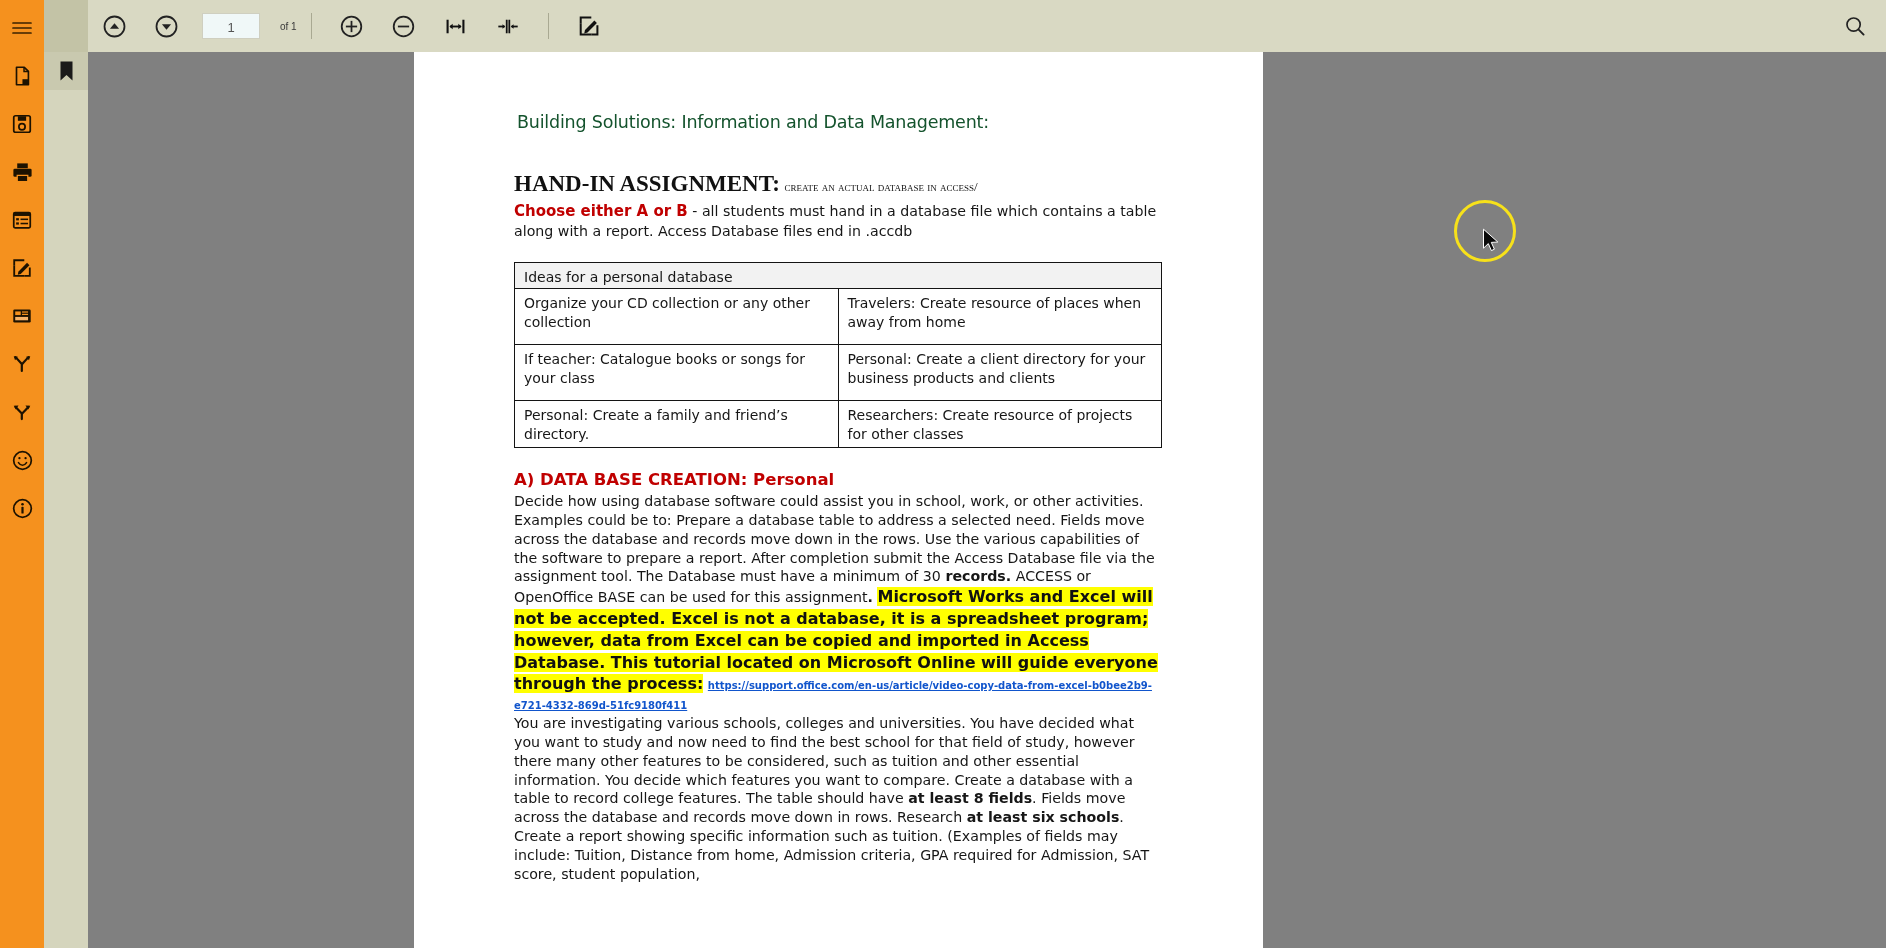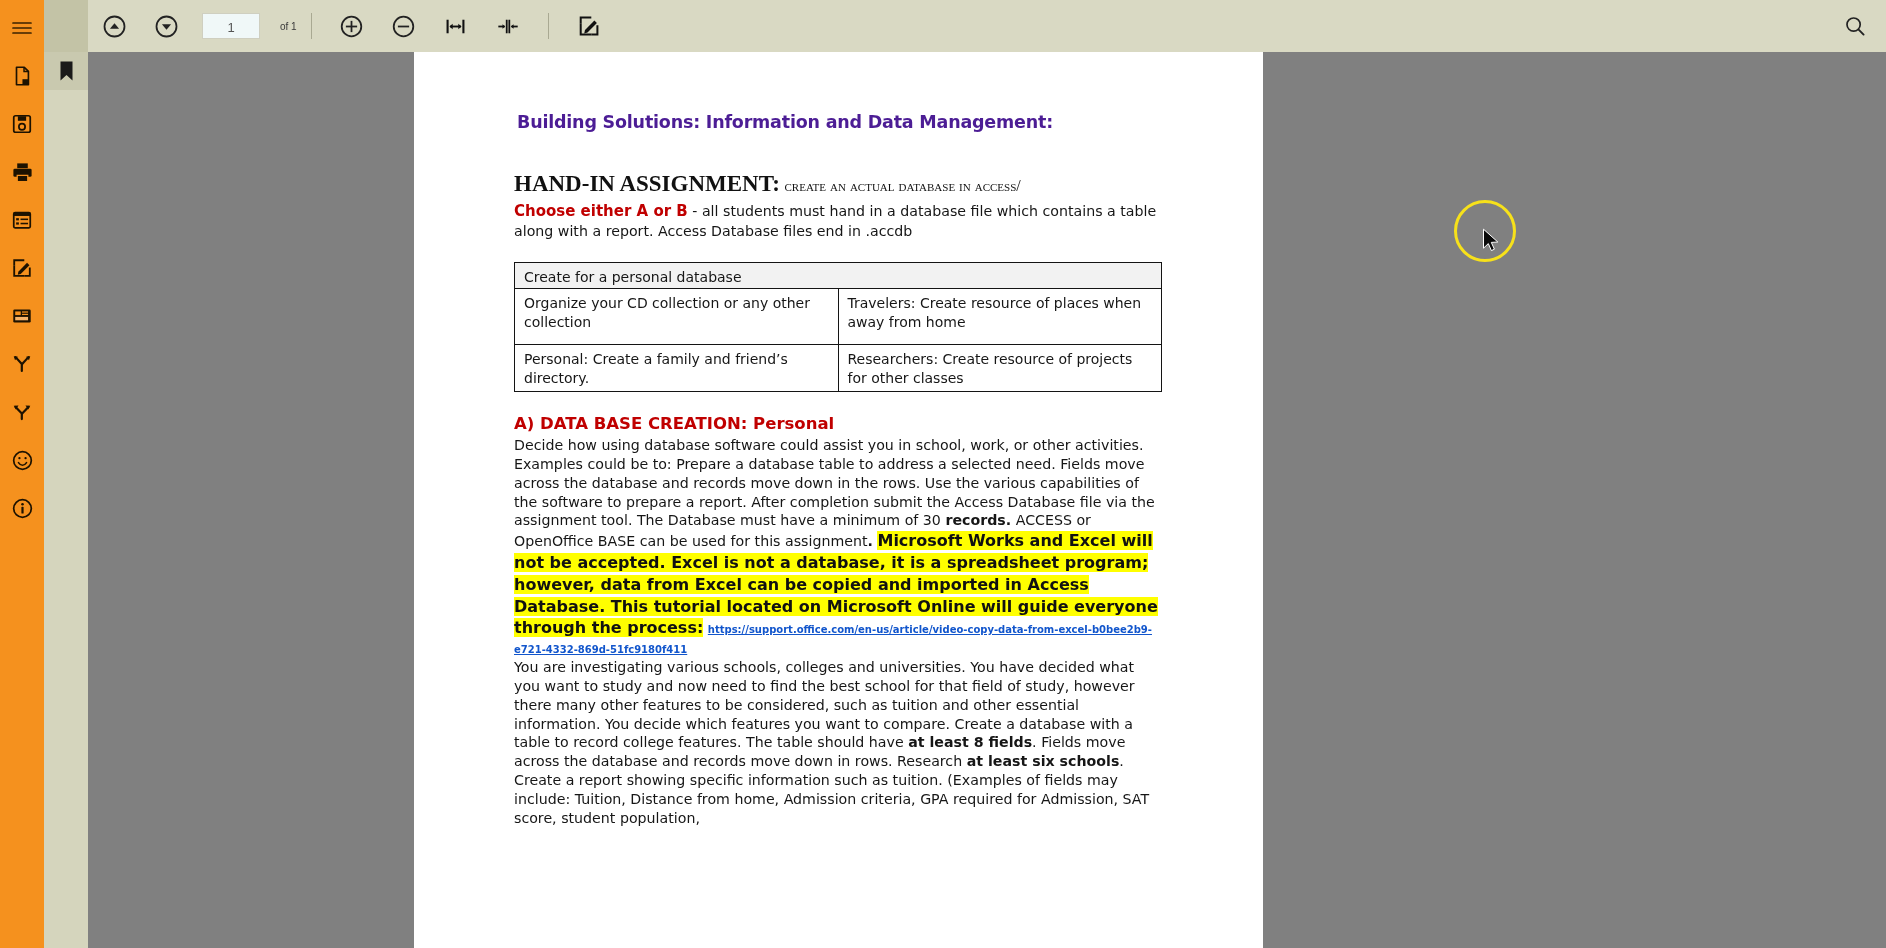--- a/index.html
+++ b/index.html
@@ -105,40 +105,40 @@
     background: #ffffff;
   }
   #page-inner {
     padding: 52px 102px 0 100px;
     color: #141414;
   }
 
   
   .doc-title {
     font-family: "DejaVu Sans", sans-serif;
-    font-weight: bold;
+    font-weight: normal;
     font-size: 17.5px;
     letter-spacing: -0.2px;
     margin: 8px 0 0 3px;
-    color: #4c1d95;
+    color: #14532d;
   }
   .hand-in-line {
     margin: 38px 0 0 0;
     line-height: 1.25;
   }
   .hand-in-strong {
     font-family: "Liberation Serif", serif;
     font-weight: bold;
     font-size: 23px;
     letter-spacing: 0px;
     color: #111;
   }
   .hand-in-caps {
     font-family: "Liberation Serif", serif;
-    font-size: 16px;
+    font-size: 13px;
     font-variant: small-caps;
     text-transform: lowercase;
     color: #111;
   }
   .para {
     font-family: "DejaVu Sans", sans-serif;
     font-size: 14.2px;
     line-height: 1.33;
     color: #161616;
     margin: 0;
@@ -430,25 +430,29 @@
           <span class="hand-in-strong">HAND-IN ASSIGNMENT:</span><span>&nbsp;</span><span class="hand-in-caps">CREATE AN ACTUAL DATABASE IN ACCESS/</span>
         </div>
 
         <p class="para lead-para">
           <span class="choose-red">Choose either A or B</span><span> - all students must hand in a database file which contains a table along with a report. Access Database files end in .accdb</span>
         </p>
 
         <table id="ideas-table">
           <tbody>
               <tr>
-            <th class="hdr-cell" colspan="2">Create for a personal database</th>
+            <th class="hdr-cell" colspan="2">Ideas for a personal database</th>
           </tr>
           <tr class="r1">
             <td>Organize your CD collection or any other collection</td>
             <td>Travelers: Create resource of places when away from home</td>
+          </tr>
+          <tr class="r2">
+            <td>If teacher: Catalogue books or songs for your class</td>
+            <td>Personal: Create a client directory for your business products and clients</td>
           </tr>
           <tr class="r3">
             <td>Personal: Create a family and friend’s directory.</td>
             <td>Researchers: Create resource of projects for other classes</td>
           </tr>
         </tbody>
           </table>
 
         <div class="sec-head">A) DATA BASE CREATION: Personal</div>
         <p class="para"><span>Decide how using database software could assist you in school, work, or other activities. Examples could be to: Prepare a database table to address a selected need. Fields move across the database and records move down in the rows. Use the various capabilities of the software to prepare a report. After completion submit the Access Database file via the assignment tool. The Database must have a minimum of 30 </span><span class="b">records.</span><span> ACCESS or OpenOffice BASE can be used for this assignment</span><span class="b">.</span>

